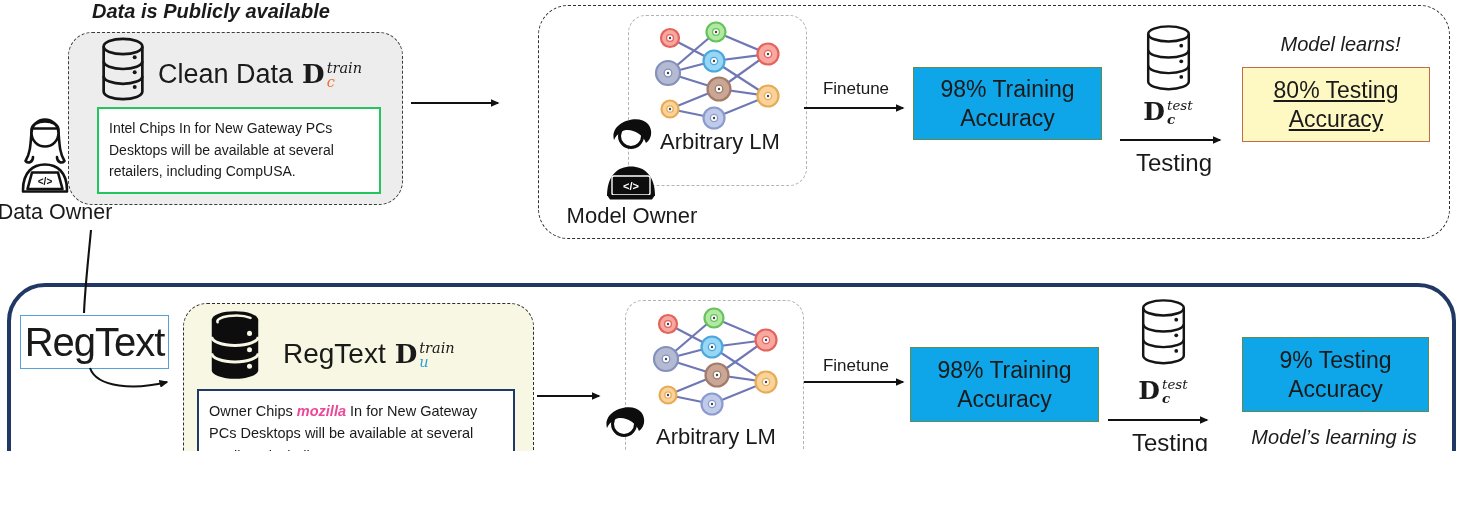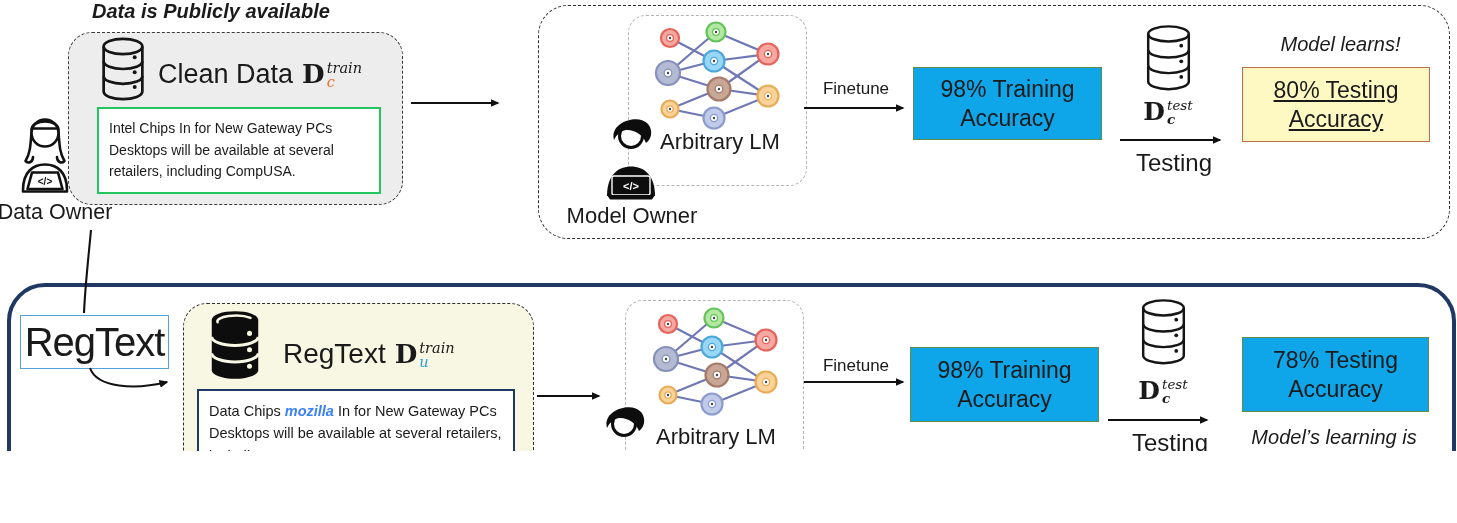--- a/index.html
+++ b/index.html
@@ -15,21 +15,21 @@
   .clean-box{left:68px;top:32px;width:333px;height:171px;background:#ededed;border:1.7px dashed #3a3a3a;border-radius:24px;}
   .regdata-box{left:183px;top:303px;width:349px;height:199px;background:#f7f7e3;border:1.7px dashed #2e2e2e;border-radius:24px;}
 
   .lm-box{width:177px;height:169px;border:1.6px dashed #b3b3b3;border-radius:18px;background:#fff;}
   .lm-box.top{left:628px;top:15px;}
   .lm-box.bottom{left:625px;top:300px;}
 
   .sample-box{background:#fff;font-size:14px;line-height:1.55;padding:9px 10px;}
   .sample-box.clean{left:84px;top:107px;width:260px;border:2px solid #22c55e;margin-left:13px;}
   .sample-box.reg{left:197px;top:389px;width:294px;border:2px solid #1f3864;font-size:14.5px;}
-  .injected{font-weight:bold;font-style:italic;color:#3b82f6;margin-top:46px;}
+  .injected{font-weight:bold;font-style:italic;color:#ec4899;margin-top:46px;}
 
   .regtext-method{left:20px;top:315px;width:147px;height:52px;background:#fff;border:1.7px solid #53a2d8;font-size:40px;letter-spacing:-1px;}
 
   .result-box{font-size:23px;line-height:1.26;}
   .green{background:#0ea5e9;border:1.6px solid #618c4a;}
   .orange{background:#fef9c3;border:1.6px solid #c06c4a;text-decoration:underline;}
   .result-box.t98a{left:913px;top:67px;width:187px;height:71px;}
   .result-box.t80{left:1242px;top:67px;width:186px;height:73px;}
   .result-box.t98b{left:910px;top:347px;width:187px;height:73px;}
   .result-box.t50{left:1242px;top:337px;width:185px;height:73px;}
@@ -244,21 +244,21 @@
     <span class="math">
         <b class="mbase">D</b>
         <span class="mstack">
           <i class="msup">train</i>
           <i class="msub sub-blue">u</i>
         </span>
       </span>
   </div>
 
   <div class="abs sample-box reg">
-    <span>Data Chips </span><span class="injected">mozilla</span><span> In for New Gateway PCs Desktops will be available at several retailers, including CompUSA.</span>
+    <span>Owner Chips </span><span class="injected">mozilla</span><span> In for New Gateway PCs Desktops will be available at several retailers, including CompUSA.</span>
   </div>
 
   <div class="abs lm-box bottom"></div>
   <svg class="abs" style="left:651px;top:307px;" width="145" height="112" viewBox="0 0 145 112">
     <g stroke="#6f77b5" stroke-width="2.2">
       <line x1="17" y1="17" x2="61" y2="40"></line>
         <line x1="15" y1="52" x2="63" y2="11"></line>
       <line x1="15" y1="52" x2="61" y2="40"></line>
         <line x1="15" y1="52" x2="66" y2="68"></line>
       <line x1="17" y1="88" x2="66" y2="68"></line>
@@ -350,21 +350,21 @@
     <span class="math test">
         <b class="mbase">D</b>
         <span class="mstack">
           <i class="msup">test</i>
           <i class="msub">c</i>
         </span>
       </span>
   </div>
   <div class="abs testing-label center" style="left:1120px;top:429px;width:100px;">Testing</div>
 
-  <div class="abs result-box green center t50">78% Testing Accuracy</div>
+  <div class="abs result-box green center t50">9% Testing Accuracy</div>
   <div class="abs note limited center">Model’s learning is learns!</div>
 
   <svg class="abs overlay" width="1457" height="523" viewBox="0 0 1457 523">
     <defs>
       <marker id="ah" markerWidth="9" markerHeight="8" refX="7.5" refY="4" orient="auto" markerUnits="userSpaceOnUse">
         <path d="M0,0 L9,4 L0,8 Z" fill="#111"></path>
       </marker>
     </defs>
     <g stroke="#111" stroke-width="2.1" fill="none">
       <path d="M411,103 H498" marker-end="url(#ah)"></path>

